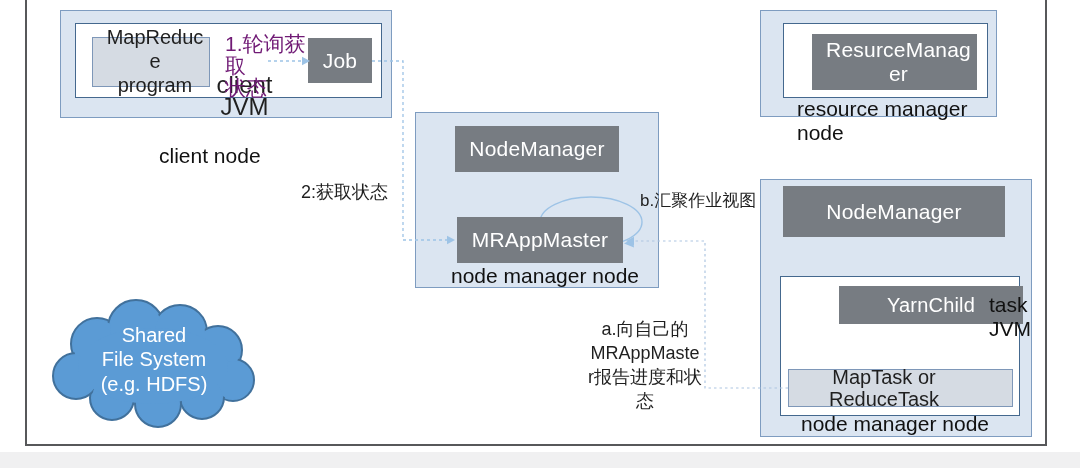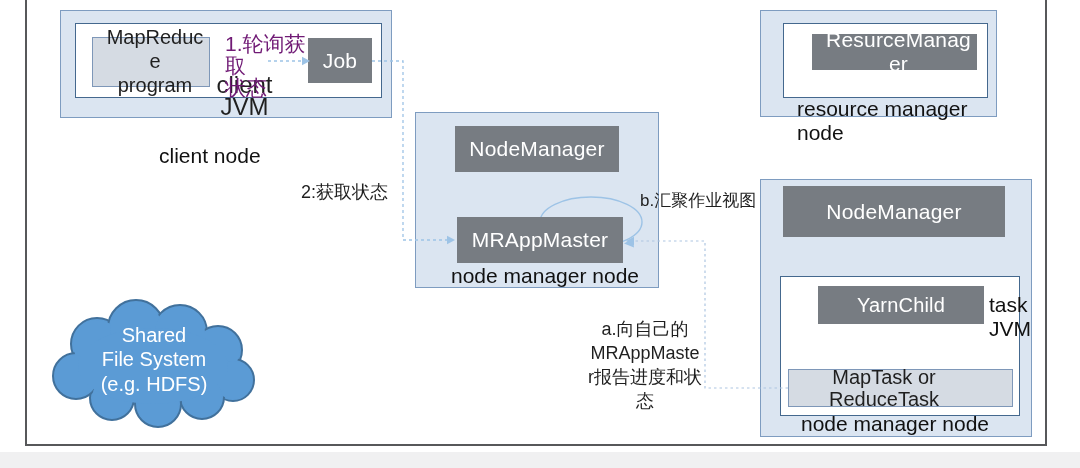--- a/index.html
+++ b/index.html
@@ -58,33 +58,33 @@
 <div class="abs graybox" style="left:455px;top:126px;width:164px;height:46px;">
   <span>NodeManager</span>
 </div>
 <div class="abs graybox" style="left:457px;top:217px;width:166px;height:46px;">
   <span>MRAppMaster</span>
 </div>
 <div class="abs nodelabel center" style="left:430px;top:264px;width:230px;z-index:4;">node manager node</div>
 
 <div class="abs groupbox" style="left:760px;top:10px;width:237px;height:107px;"></div>
 <div class="abs whitebox" style="left:783px;top:23px;width:205px;height:75px;"></div>
-<div class="abs graybox" style="left:812px;top:34px;width:165px;height:36px;">
+<div class="abs graybox" style="left:812px;top:34px;width:165px;height:56px;">
   <span class="txt center" style="line-height:24px;">ResurceManag
 er</span>
 </div>
 <div class="abs txt nodelabel" style="left:789px;top:97px;line-height:24px;">resource manager
 node</div>
 
 <div class="abs groupbox" style="left:760px;top:179px;width:272px;height:258px;"></div>
 <div class="abs graybox" style="left:783px;top:186px;width:222px;height:51px;">
   <span>NodeManager</span>
 </div>
 <div class="abs whitebox" style="left:780px;top:276px;width:240px;height:140px;"></div>
-<div class="abs graybox" style="left:818px;top:286px;width:166px;height:38px;font-size:20px;">
+<div class="abs graybox" style="left:839px;top:286px;width:184px;height:38px;font-size:20px;">
   <span>YarnChild</span>
 </div>
 <div class="abs txt nodelabel" style="left:981px;top:293px;line-height:24px;z-index:4;">task
 JVM</div>
 <div class="abs lightbox" style="left:788px;top:369px;width:225px;height:38px;"></div>
 <div class="abs txt center" style="left:788px;top:366px;width:184px;font-size:20px;line-height:22px;z-index:4;">MapTask or
 ReduceTask</div>
 <div class="abs nodelabel center" style="left:775px;top:412px;width:240px;z-index:4;">node manager node</div>
 
 <div class="abs" style="left:301px;top:180px;font-size:18px;z-index:5;">2:获取状态</div>

